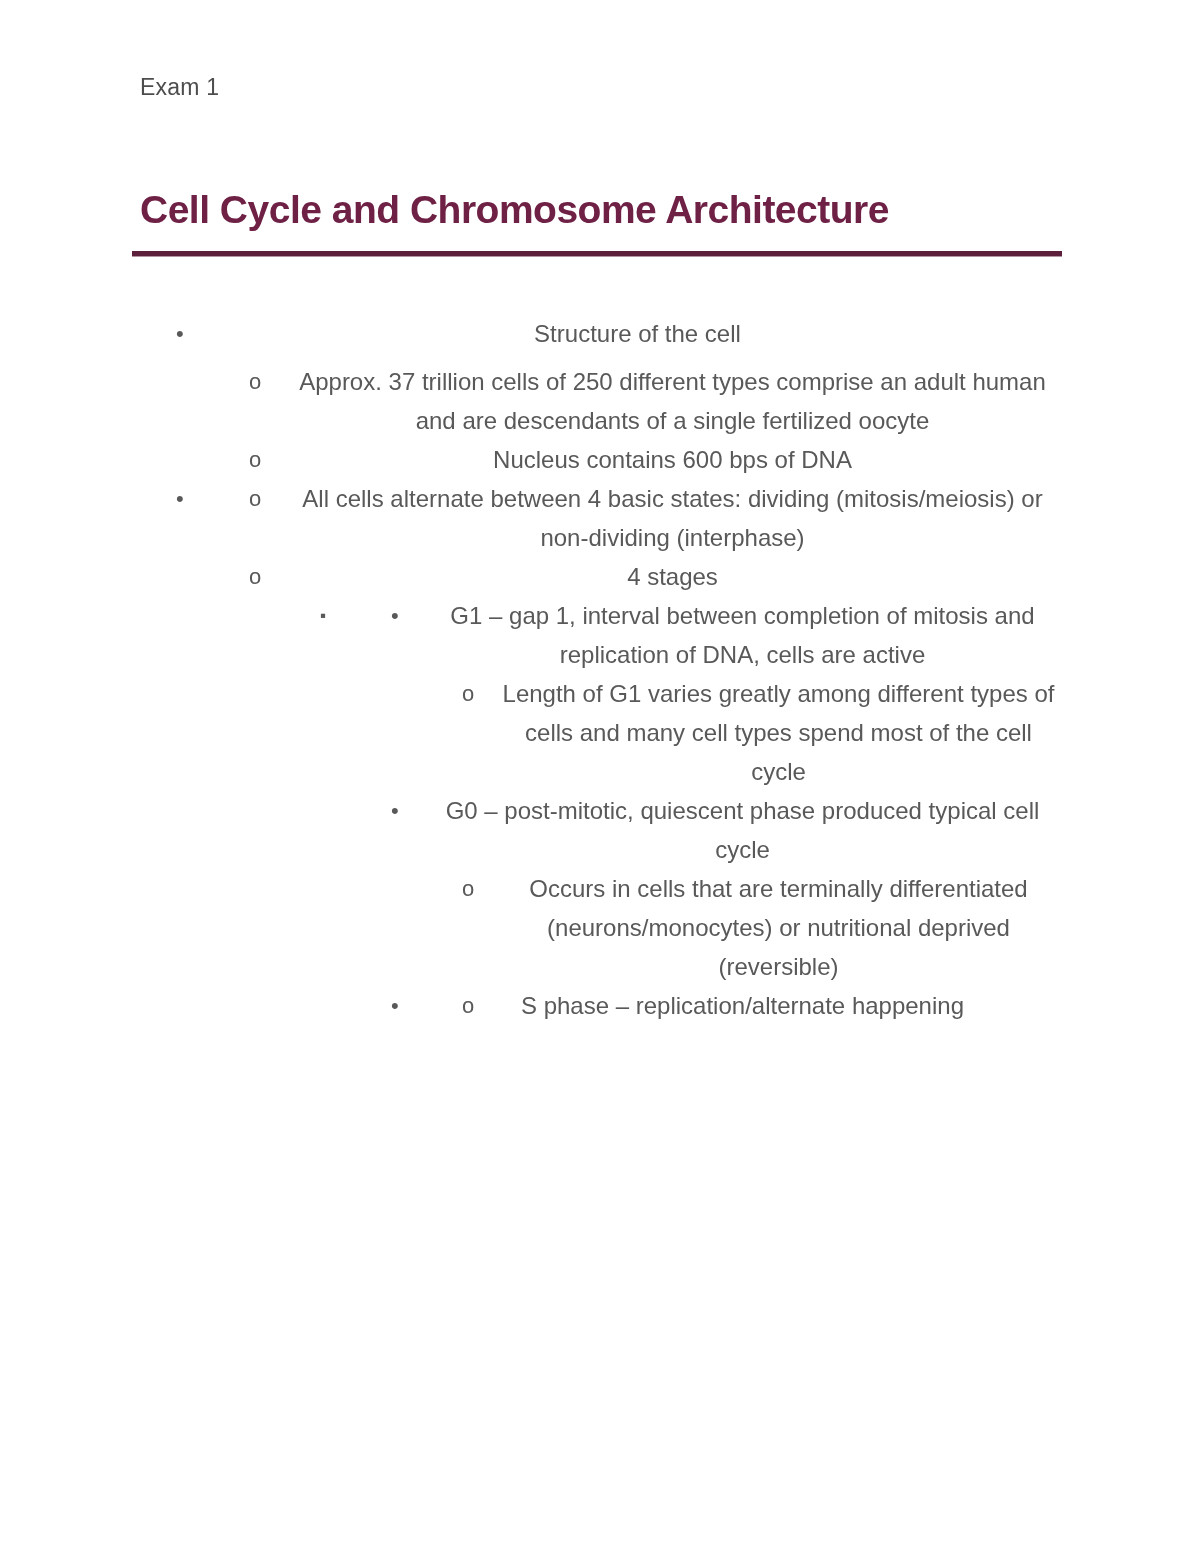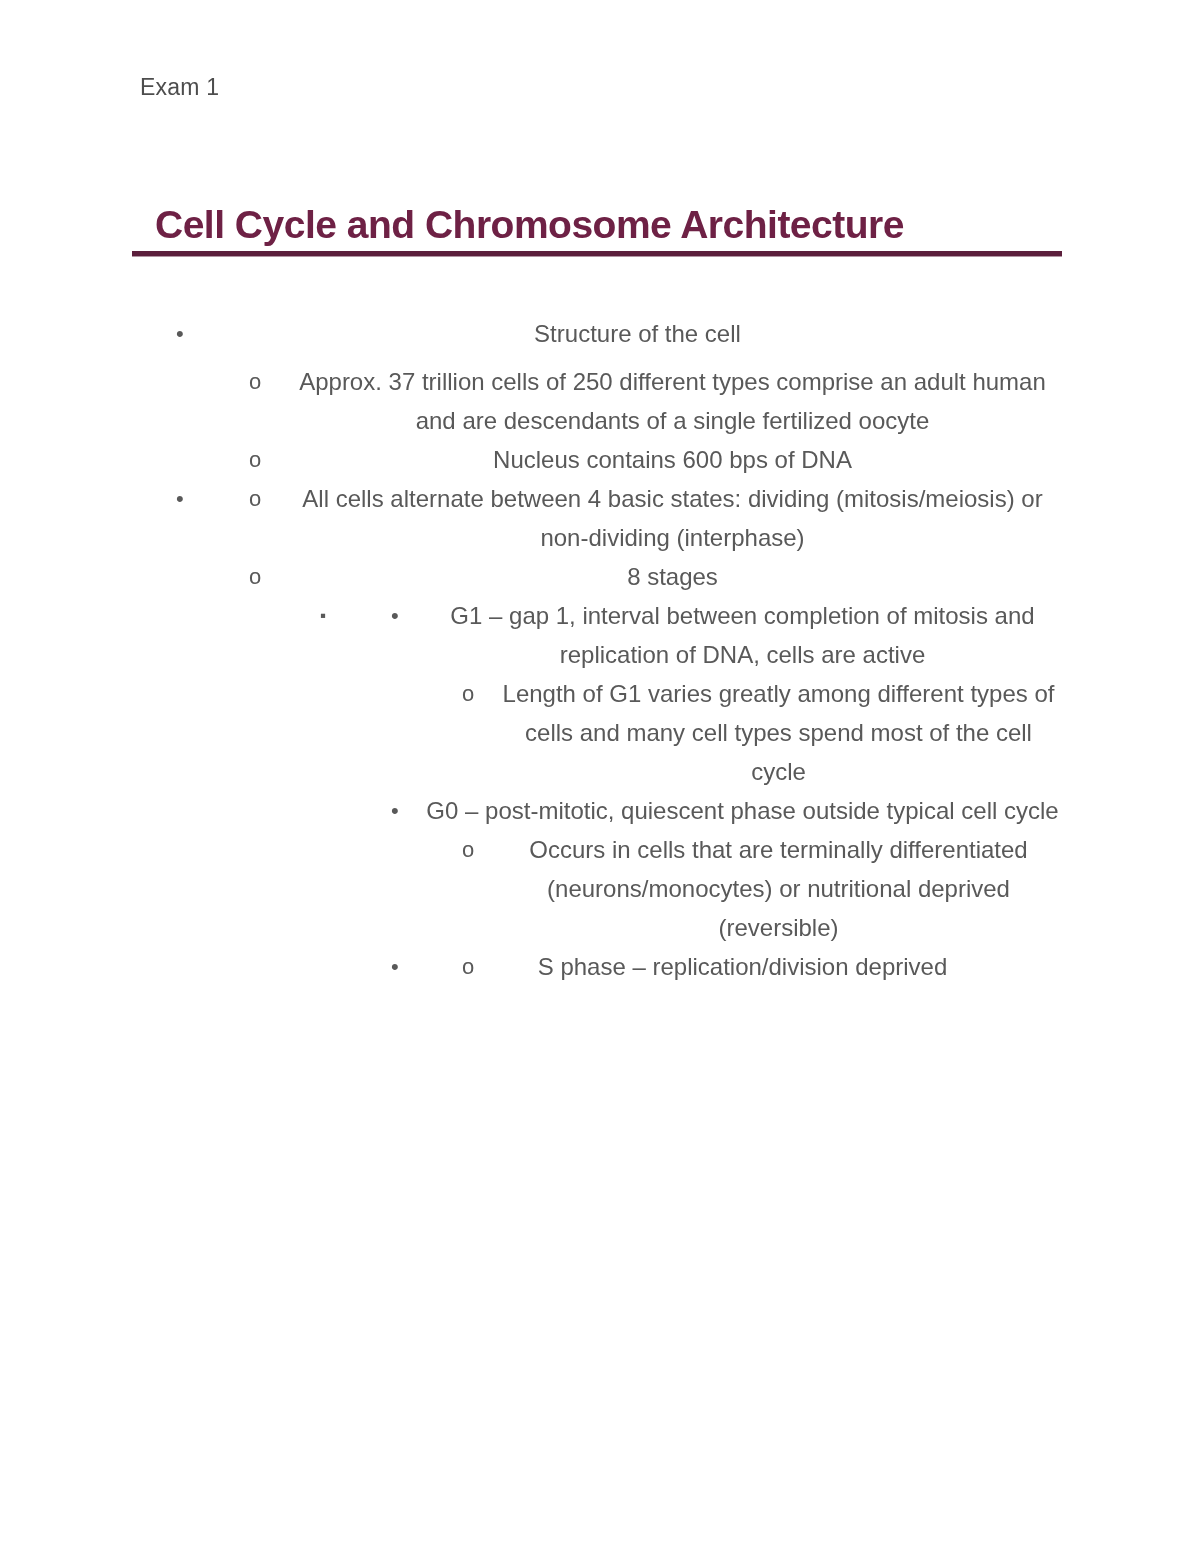--- a/index.html
+++ b/index.html
@@ -21,21 +21,21 @@
     top: 74px;
     font-size: 23px;
     color: var(--header_text, #4d4d4d);
     letter-spacing: 0.2px;
   }
   .doc-title {
     position: absolute;
     left: 140px;
     top: 188px;
     width: 922px;
-    margin: 15px;
+    margin: 0;
     font-size: 39px;
     font-weight: 600;
     letter-spacing: -0.5px;
     color: var(--accent_heading, #6E2145);
   }
   .title-rule {
     position: absolute;
     left: 132px;
     top: 251px;
     width: 930px;
@@ -107,50 +107,50 @@
       <span class="marker">•</span>
     </div>
 
     <div class="item lvl2">
       <span class="marker">o</span>
       <span class="text">All cells alternate between 4 basic states: dividing (mitosis/meiosis) or non-dividing (interphase)</span>
     </div>
 
     <div class="item lvl2">
       <span class="marker">o</span>
-      <span class="text">8 stages</span>
+      <span class="text">4 stages</span>
     </div>
 
     <div class="item lvl3">
       <span class="marker">▪</span>
     </div>
 
     <div class="item lvl4">
       <span class="marker">•</span>
       <span class="text">G1 – gap 1, interval between completion of mitosis and replication of DNA, cells are active</span>
     </div>
 
     <div class="item lvl5">
       <span class="marker">o</span>
       <span class="text">Length of G1 varies greatly among different types of cells and many cell types spend most of the cell cycle</span>
     </div>
 
     <div class="item lvl4">
       <span class="marker">•</span>
-      <span class="text">G0 – post-mitotic, quiescent phase outside typical cell cycle</span>
+      <span class="text">G0 – post-mitotic, quiescent phase produced typical cell cycle</span>
     </div>
 
     <div class="item lvl5">
       <span class="marker">o</span>
       <span class="text">Occurs in cells that are terminally differentiated (neurons/monocytes) or nutritional deprived (reversible)</span>
     </div>
 
     <div class="item lvl5">
       <span class="marker">o</span>
     </div>
 
     <div class="item lvl4">
       <span class="marker">•</span>
-      <span class="text">S phase – replication/division deprived</span>
+      <span class="text">S phase – replication/alternate happening</span>
     </div>
 
   </div>
 </div>
 
 </body></html>

